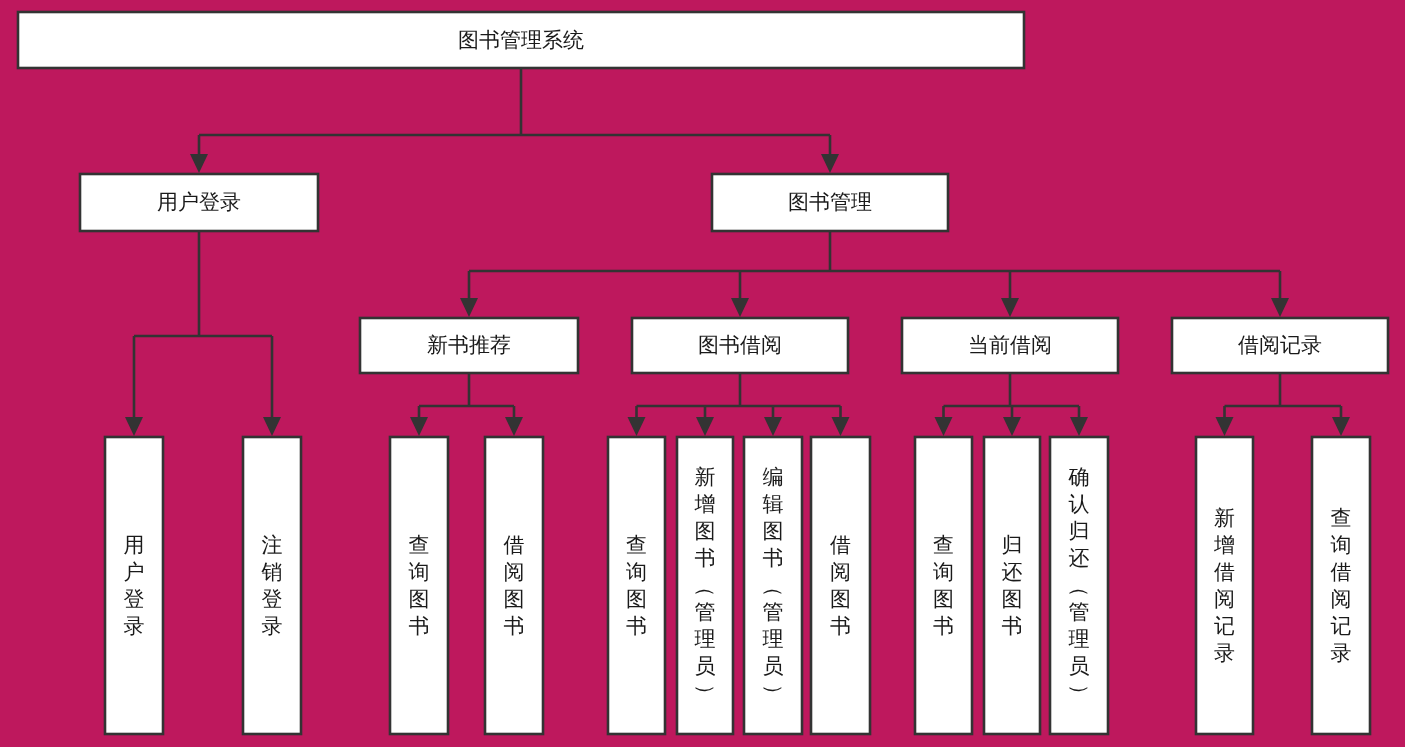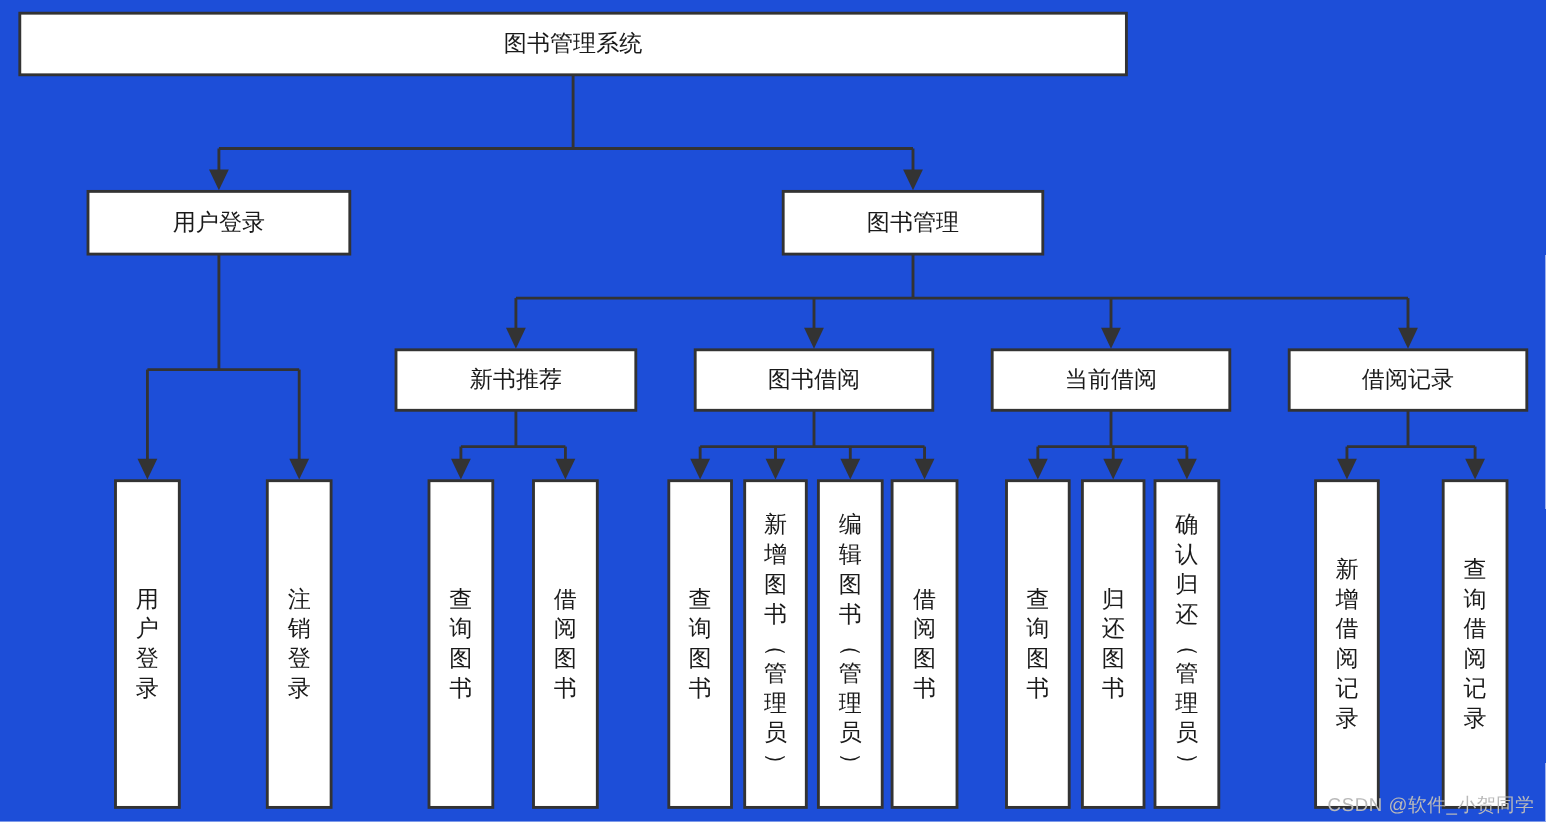--- a/index.html
+++ b/index.html
@@ -7,21 +7,21 @@
     padding: 0;
     background: #ffffff;
   }
   body {
     font-family: "Liberation Sans", "DejaVu Sans", sans-serif;
   }
   #canvas {
     position: relative;
     width: 1405px;
     height: 747px;
-    background: #1d4ed8;
+    background: #be185d;
     overflow: hidden;
   }
   #diagram-svg {
     position: absolute;
     left: 0;
     top: 0;
     width: 1405px;
     height: 747px;
   }
   .node-box {
@@ -265,14 +265,13 @@
           <rect x="1312" y="437" width="58" height="297" class="node-box"></rect>
           <text x="1341" y="519" class="node-label" text-anchor="middle">查</text>
           <text x="1341" y="546" class="node-label" text-anchor="middle">询</text>
           <text x="1341" y="573" class="node-label" text-anchor="middle">借</text>
           <text x="1341" y="600" class="node-label" text-anchor="middle">阅</text>
           <text x="1341" y="627" class="node-label" text-anchor="middle">记</text>
           <text x="1341" y="654" class="node-label" text-anchor="middle">录</text>
         </g>
       </g>
   </svg>
-  <div class="watermark">CSDN @软件_小贺同学</div>
 </div>
 
 </body></html>

